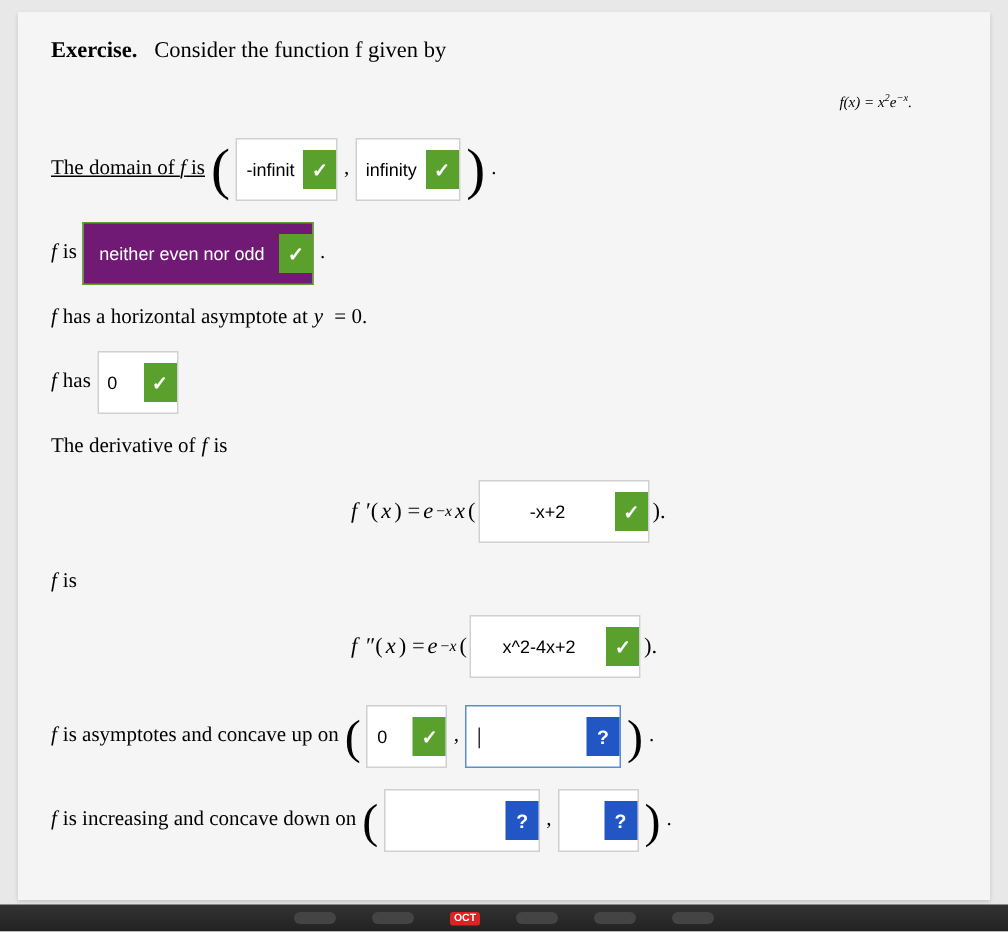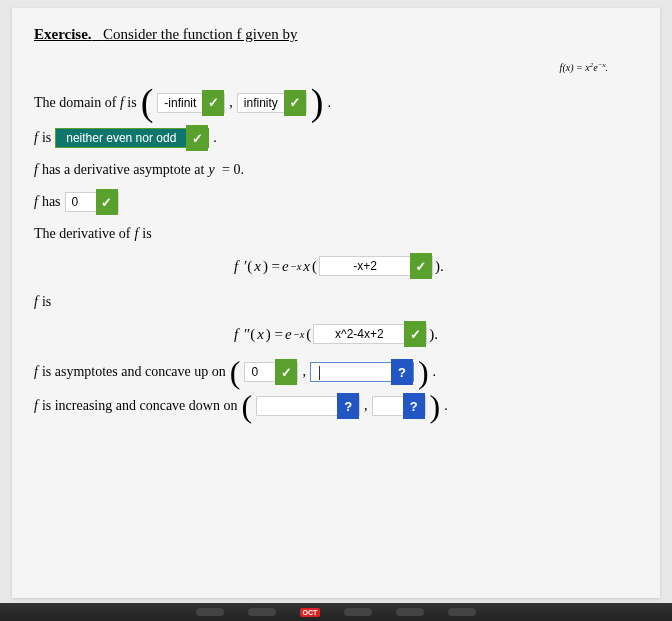--- a/index.html
+++ b/index.html
@@ -12,54 +12,54 @@
     position: relative;
   }
   .page {
     background: #f5f5f5;
     margin: 8px 12px;
     padding: 18px 22px;
     min-height: 590px;
     position: relative;
     box-shadow: 0 1px 3px rgba(0,0,0,0.15);
   }
-  .exercise-header { font-size: 15px; margin-bottom: 18px; text-decoration: underline; }
+  .exercise-header { font-size: 15px; margin-bottom: 18px; }
   .exercise-header b { font-weight: bold; }
   .formula-right {
     text-align: right;
     font-style: italic;
     font-size: 10px;
     padding-right: 30px;
     margin: 6px 0 18px 0;
   }
   .line { font-size: 14px; margin: 14px 0; display: flex; align-items: center; flex-wrap: wrap; gap: 4px; }
-  .line .txt { font-style: normal; }
+  .line .txt { font-style: normal; text-decoration: underline; }
   .fi { font-style: italic; font-family: Georgia, serif; }
   .paren {
     font-size: 38px;
     font-weight: 100;
     line-height: 0.6;
     display: inline-block;
     vertical-align: middle;
     font-family: 'Times New Roman', serif;
   }
   .paren-sm {
     font-size: 32px;
   }
   .answer-box {
     display: inline-flex;
     align-items: center;
     background: #fff;
     border: 1px solid #d0d0d0;
-    height: 20px;
+    height: 42px;
     font-family: Arial, sans-serif;
     font-size: 12px;
     vertical-align: middle;
   }
-  .answer-box.green { background: #0f766e; color: #fff; border-color: #5aa02c; }
+  .answer-box.green { background: #701a75; color: #fff; border-color: #5aa02c; }
   .answer-box .val {
     padding: 0 6px;
     min-width: 30px;
     overflow: hidden;
     white-space: nowrap;
   }
   .answer-box.wide .val { min-width: 90px; }
   .answer-box .mark {
     background: #5aa02c;
     color: #fff;
@@ -153,21 +153,21 @@
     <span class="fi">f</span>
     <span> is</span>
     <span class="answer-box green">
       <span class="val" style="padding:0 10px;">neither even nor odd</span>
       <span class="mark">✓</span>
     </span>
     <span>.</span>
   </div>
 
   <div class="line">
-    <span class="fi">f</span><span> has a derivative asymptote at </span><span class="fi">y</span>&nbsp;= 0.
+    <span class="fi">f</span><span> has a horizontal asymptote at </span><span class="fi">y</span>&nbsp;= 0.
   </div>
 
   <div class="line">
     <span class="fi">f</span>
     <span> has </span>
     <span class="answer-box">
       <span class="val">0</span>
       <span class="mark">✓</span>
     </span>
   </div>

